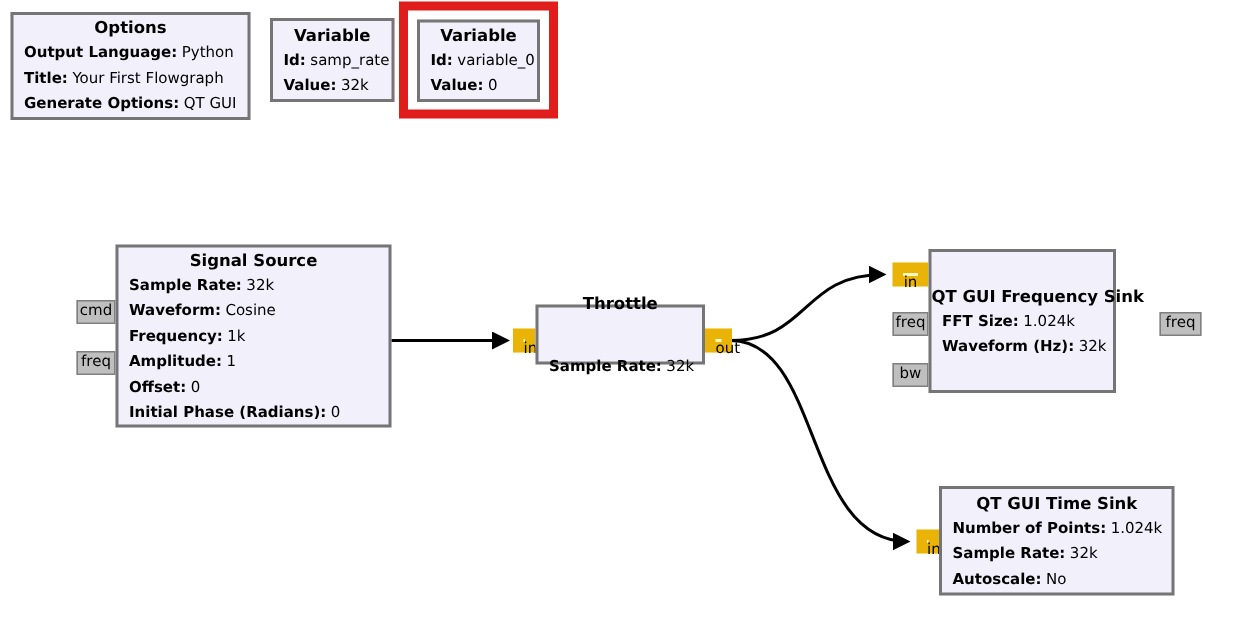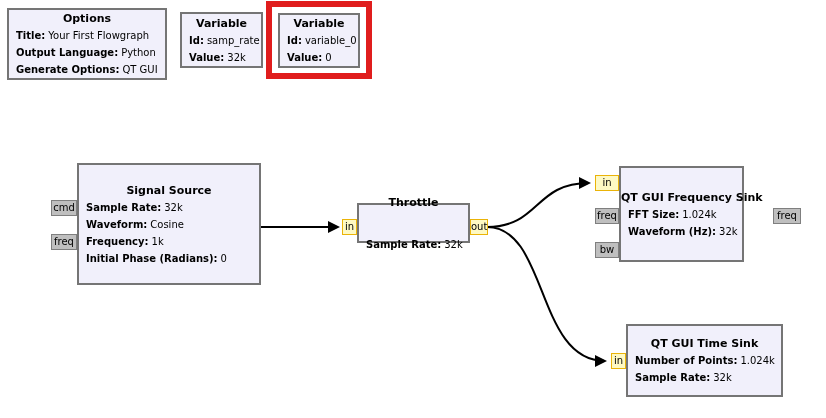--- a/index.html
+++ b/index.html
@@ -17,21 +17,21 @@
   .btitle {
     font-weight:bold; font-size:11px; line-height:17px; text-align:center;
     color:#000; white-space:nowrap;
   }
   .param { font-size:10px; line-height:17px; padding:0 7px; white-space:nowrap; color:#000; }
   .param .lbl { font-weight:bold; margin-right:3px; }
   .port {
     position:absolute; z-index:2; box-sizing:border-box; font-size:10px;
     line-height:14px; text-align:center; color:#000; height:16px;
   }
-  .port.blue { background:#fef9c3; border:1px solid #eab308; }
+  .port.blue { background:#fef9c3; border:7px solid #eab308; }
   .port.gray { background:#BFBFBF; border:1px solid #7F7F7F; }
   .highlight { position:absolute; z-index:0; border:6px solid #E01D1D; box-sizing:border-box; }
 </style>
 </head>
 <body>
 
 <div class="canvas">
 
   <div class="highlight" style="left:266px;top:1px;width:106px;height:78px;"></div>
 
@@ -42,24 +42,24 @@
       </marker>
     </defs>
     <path class="wire" d="M253,227 L338,227" marker-end="url(#arrow)"></path>
     <path class="wire" d="M487,227 C540,227 534,183 589,183" marker-end="url(#arrow)"></path>
     <path class="wire" d="M487,227 C548,227 536,361 605,361" marker-end="url(#arrow)"></path>
   </svg>
 
   <div class="block" style="left:7px;top:8px;width:160px;height:72px;">
     <div class="btitle">Options</div>
     <div class="param">
-      <span class="lbl">Title:</span><span>Your First Flowgraph</span>
+      <span class="lbl">Output Language:</span><span>Python</span>
     </div>
     <div class="param">
-      <span class="lbl">Output Language:</span><span>Python</span>
+      <span class="lbl">Title:</span><span>Your First Flowgraph</span>
     </div>
     <div class="param">
       <span class="lbl">Generate Options:</span><span>QT GUI</span>
     </div>
   </div>
 
   <div class="block" style="left:180px;top:12px;width:83px;height:56px;">
     <div class="btitle">Variable</div>
     <div class="param">
       <span class="lbl">Id:</span><span>samp_rate</span>
@@ -82,20 +82,26 @@
   <div class="block" style="left:77px;top:163px;width:184px;height:122px;">
     <div class="btitle">Signal Source</div>
     <div class="param">
       <span class="lbl">Sample Rate:</span><span>32k</span>
     </div>
     <div class="param">
       <span class="lbl">Waveform:</span><span>Cosine</span>
     </div>
     <div class="param">
       <span class="lbl">Frequency:</span><span>1k</span>
+    </div>
+    <div class="param">
+      <span class="lbl">Amplitude:</span><span>1</span>
+    </div>
+    <div class="param">
+      <span class="lbl">Offset:</span><span>0</span>
     </div>
     <div class="param">
       <span class="lbl">Initial Phase (Radians):</span><span>0</span>
     </div>
   </div>
   <div class="port gray" style="left:51px;top:200px;width:26px;">cmd</div>
   <div class="port gray" style="left:51px;top:234px;width:26px;">freq</div>
   <div class="port blue" style="left:232px;top:219px;width:21px;">out</div>
 
   <div class="block" style="left:357px;top:203px;width:113px;height:40px;gap:25px;">
@@ -122,16 +128,19 @@
   <div class="port gray" style="left:773px;top:208px;width:28px;">freq</div>
 
   <div class="block" style="left:626px;top:324px;width:157px;height:73px;">
     <div class="btitle">QT GUI Time Sink</div>
     <div class="param">
       <span class="lbl">Number of Points:</span><span>1.024k</span>
     </div>
     <div class="param">
       <span class="lbl">Sample Rate:</span><span>32k</span>
     </div>
+    <div class="param">
+      <span class="lbl">Autoscale:</span><span>No</span>
+    </div>
   </div>
   <div class="port blue" style="left:611px;top:353px;width:15px;">in</div>
 
 </div>
 
 </body></html>

